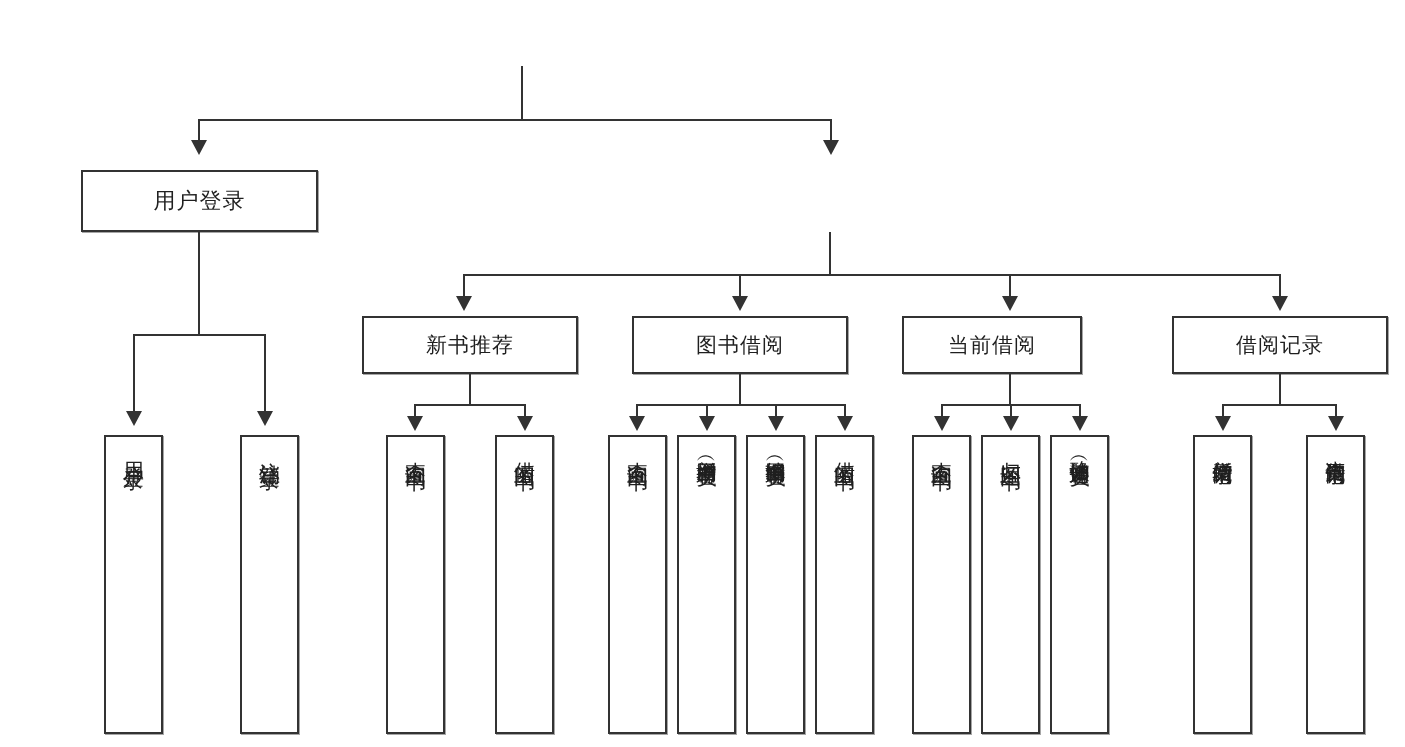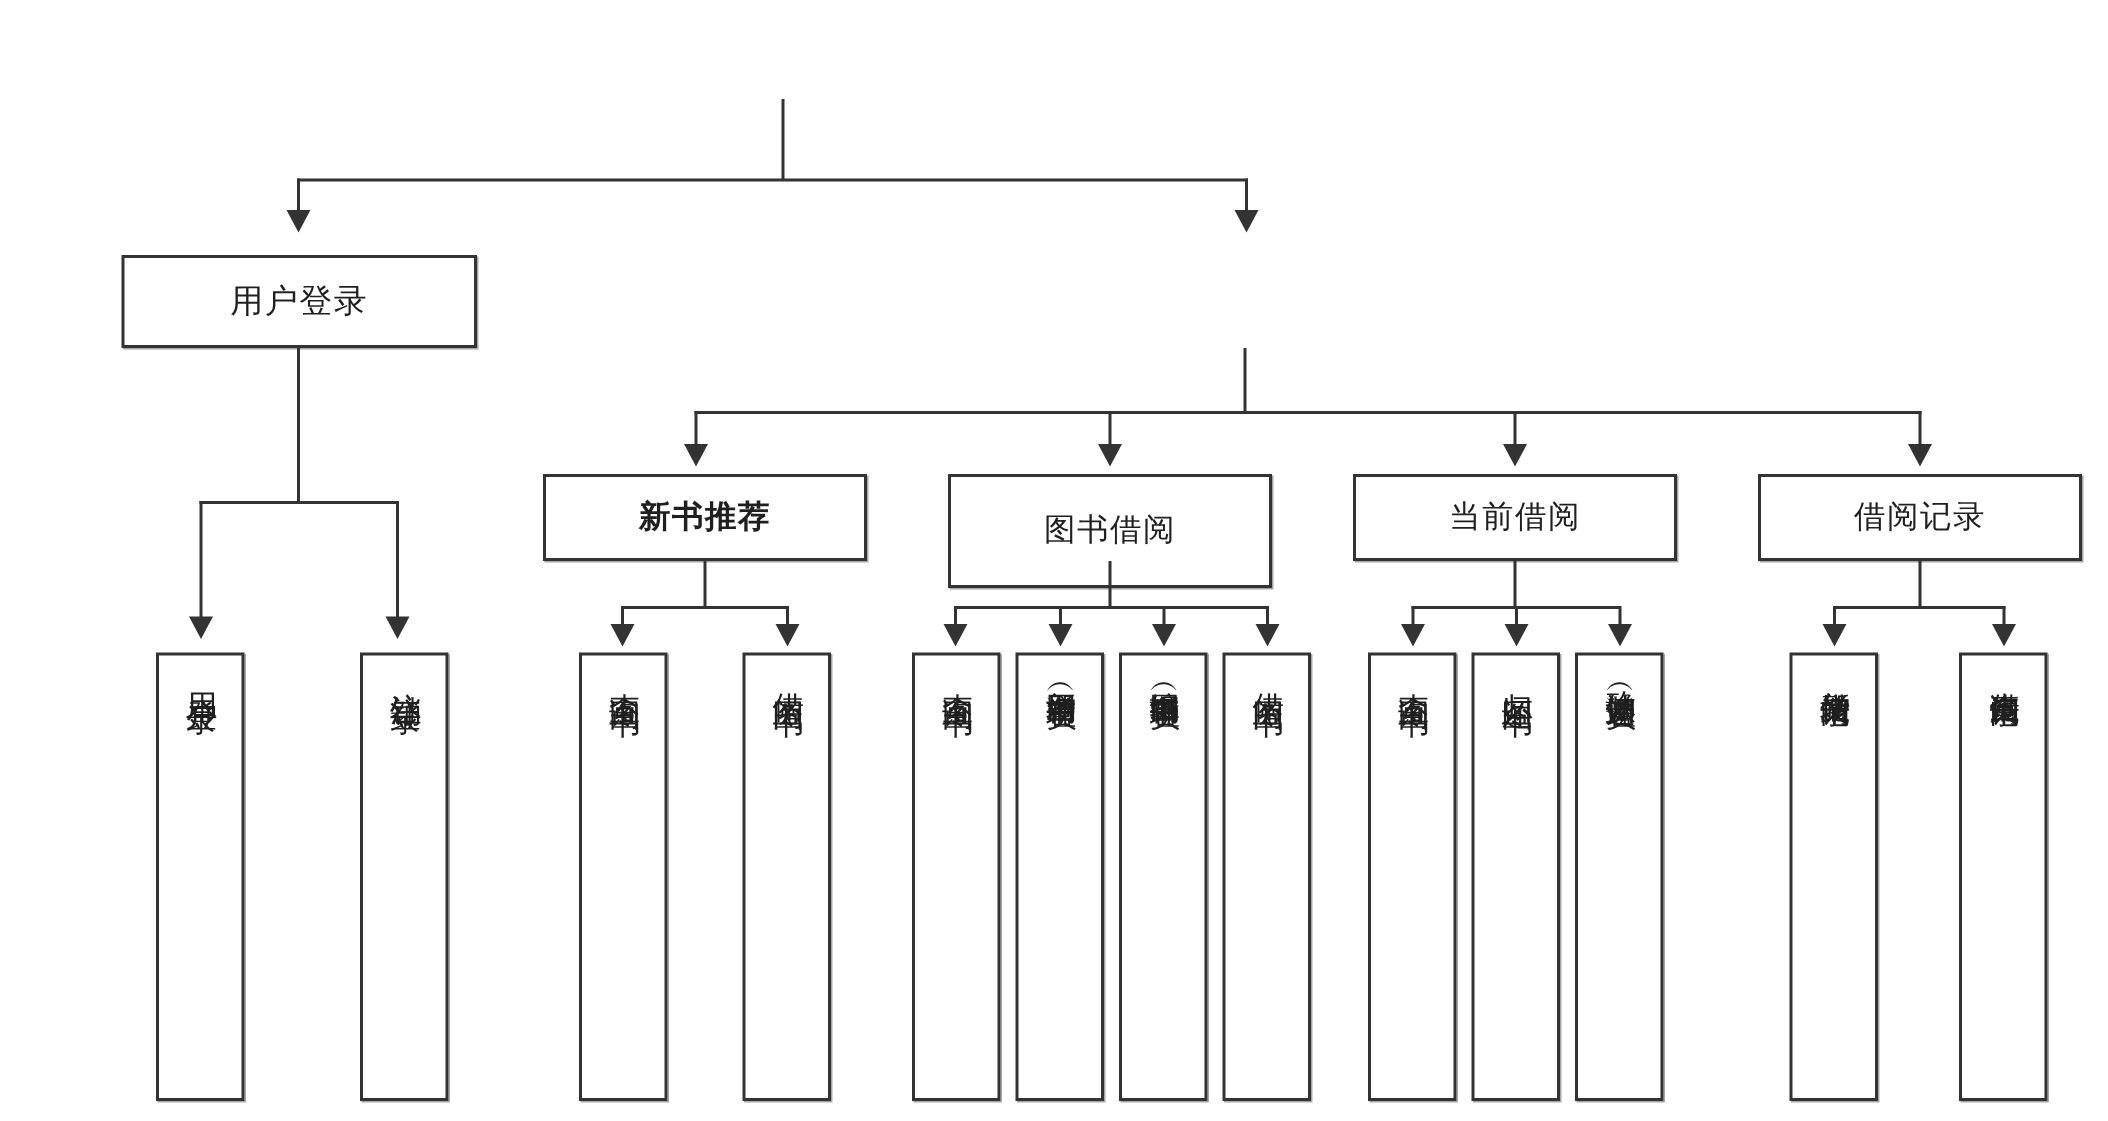--- a/index.html
+++ b/index.html
@@ -111,27 +111,27 @@
 
   <div class="vline" style="left:739px;top:274px;width:2px;height:28px;"></div>
   <div class="arrow" style="left:732px;top:296px;"></div>
 
   <div class="vline" style="left:1009px;top:274px;width:2px;height:28px;"></div>
   <div class="arrow" style="left:1002px;top:296px;"></div>
 
   <div class="vline" style="left:1279px;top:274px;width:2px;height:28px;"></div>
   <div class="arrow" style="left:1272px;top:296px;"></div>
 
-  <div class="node lvl3" style="left:362px;top:316px;width:216px;height:58px;font-weight:bold;">
+  <div class="node lvl3" style="left:362px;top:316px;width:216px;height:58px;">
     <span class="label">新书推荐</span>
   </div>
-  <div class="node lvl3" style="left:632px;top:316px;width:216px;height:76px;">
+  <div class="node lvl3" style="left:632px;top:316px;width:216px;height:58px;">
     <span class="label">图书借阅</span>
   </div>
-  <div class="node lvl3" style="left:902px;top:316px;width:216px;height:58px;">
+  <div class="node lvl3" style="left:902px;top:316px;width:180px;height:58px;">
     <span class="label">当前借阅</span>
   </div>
   <div class="node lvl3" style="left:1172px;top:316px;width:216px;height:58px;">
     <span class="label">借阅记录</span>
   </div>
 
   <div class="vline" style="left:469px;top:374px;width:2px;height:31px;"></div>
   <div class="hline" style="left:414px;top:404px;width:112px;height:2px;"></div>
   <div class="vline" style="left:414px;top:404px;width:2px;height:16px;"></div>
   <div class="arrow" style="left:407px;top:416px;"></div>

